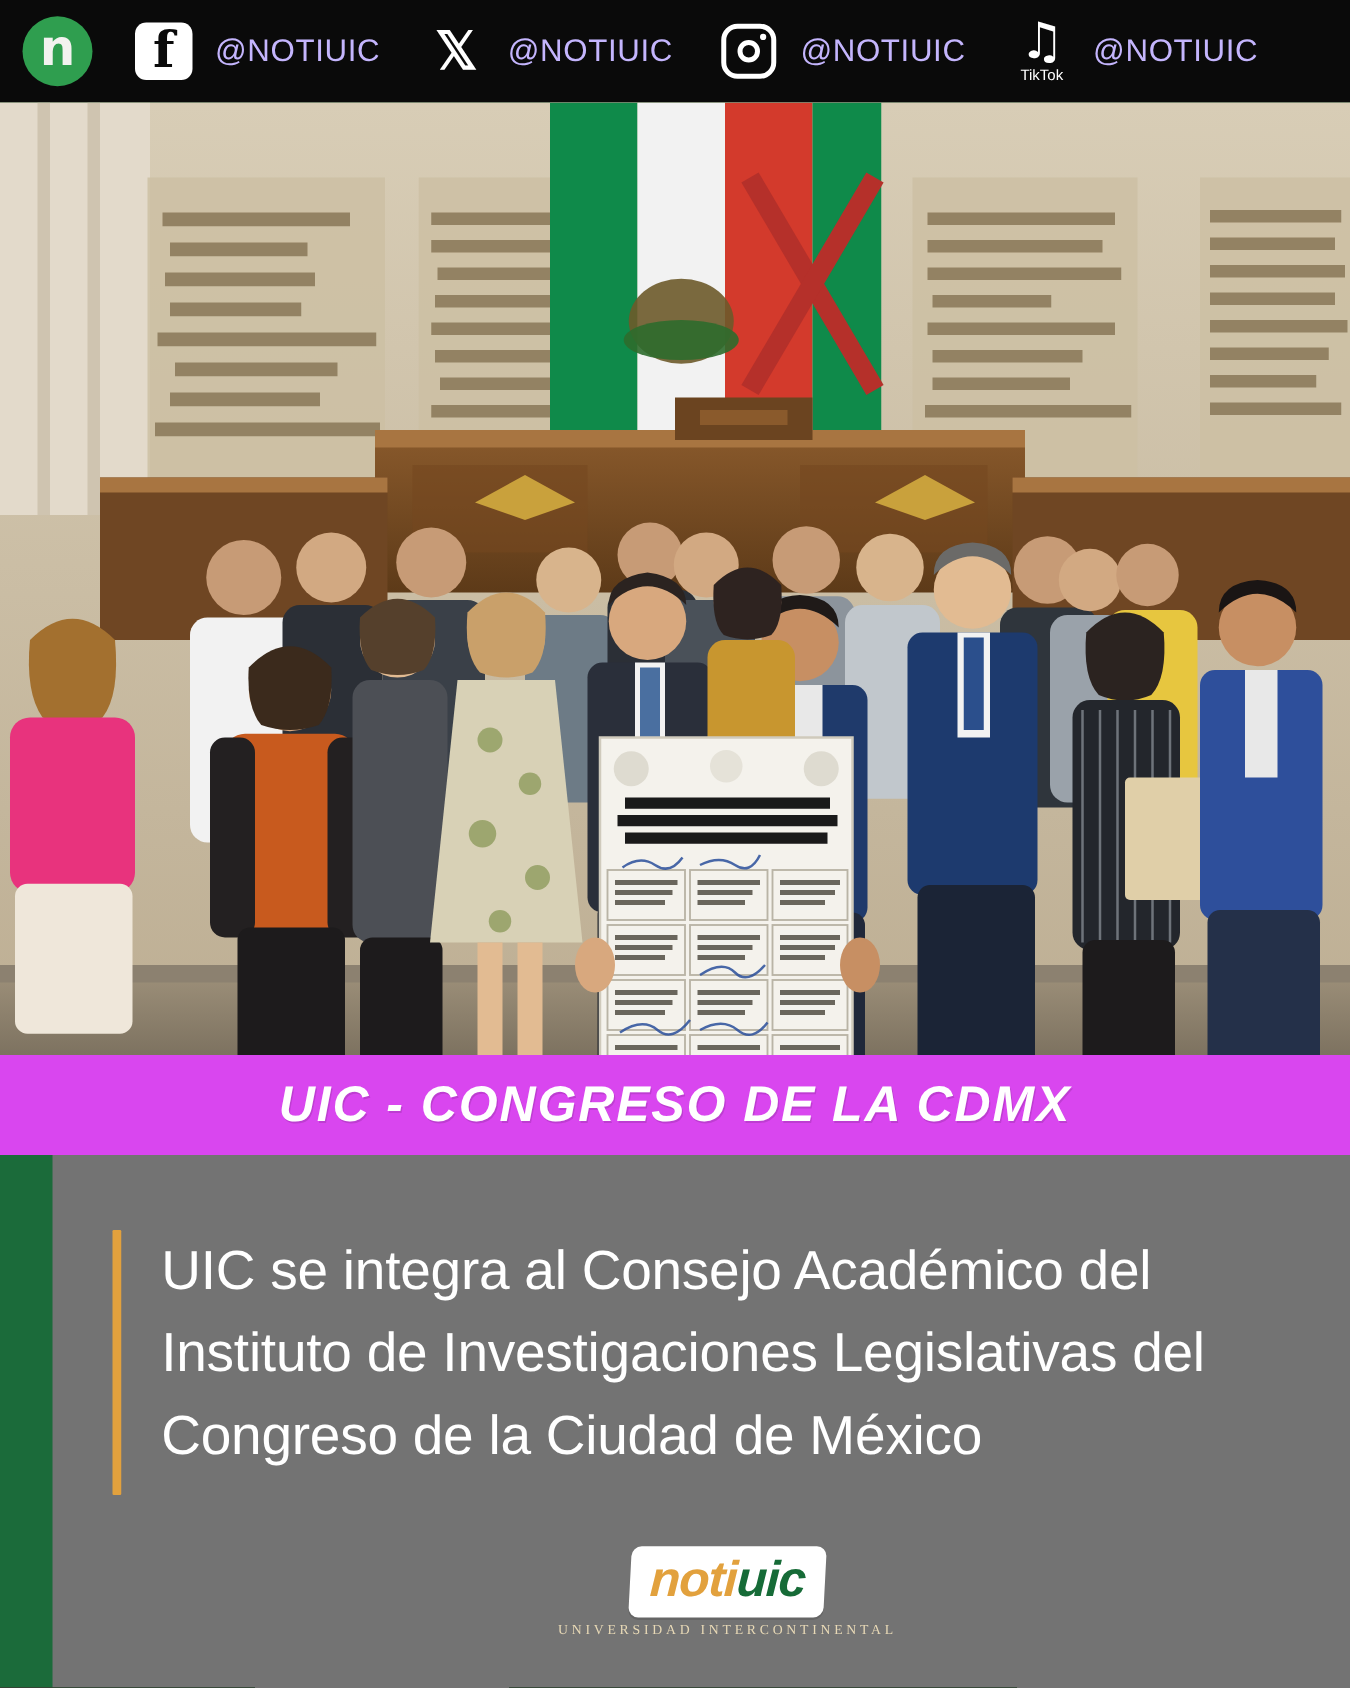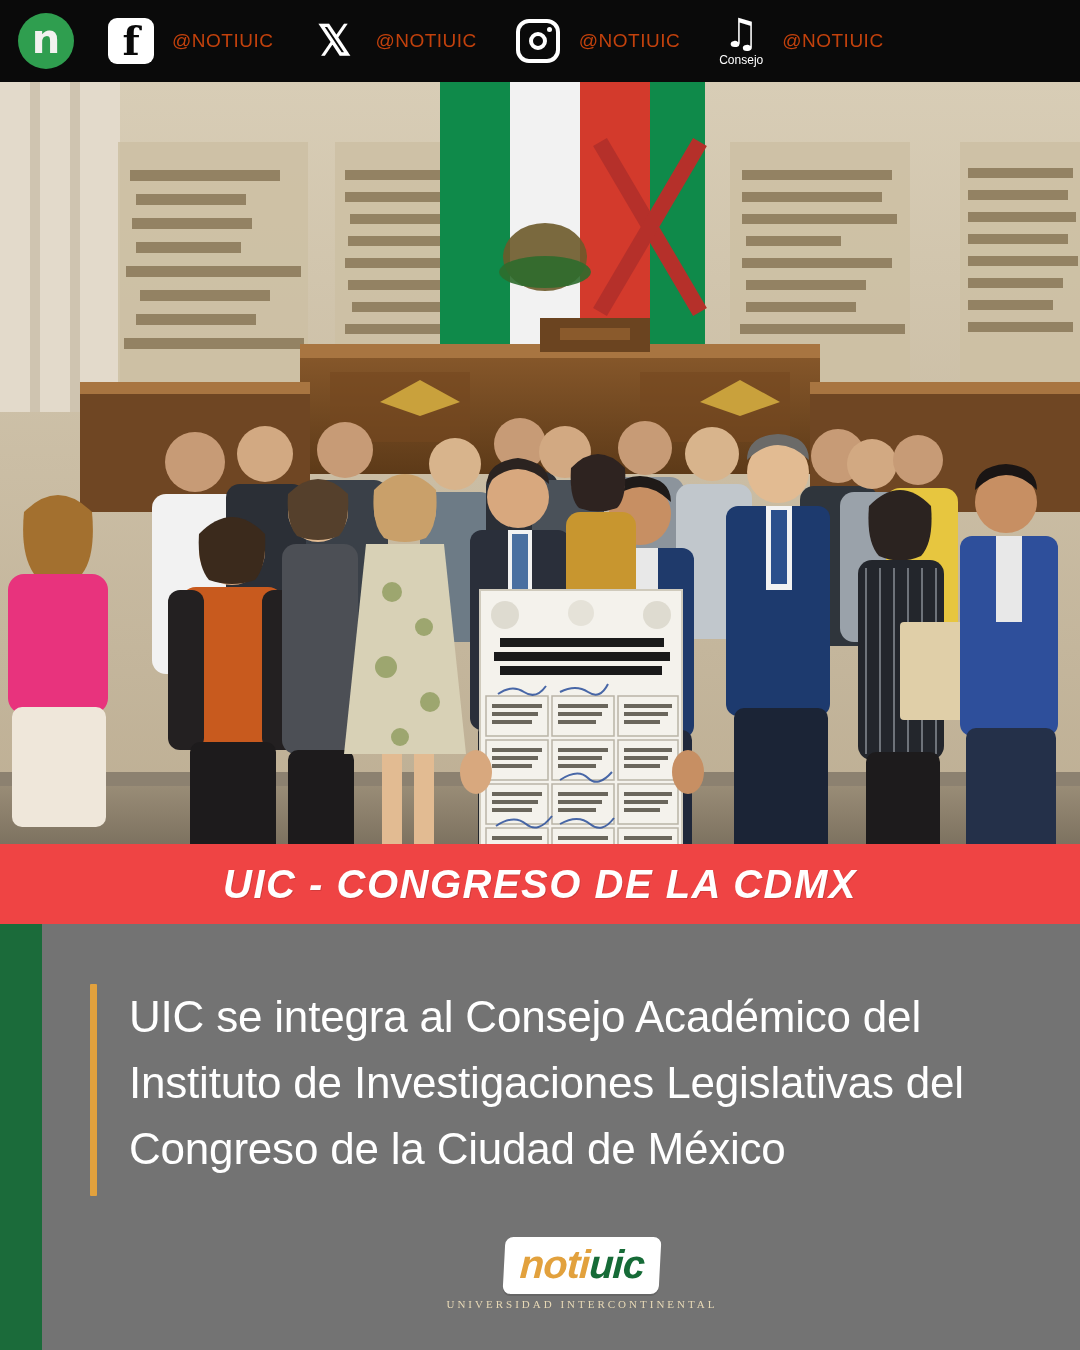--- a/index.html
+++ b/index.html
@@ -48,22 +48,22 @@
     font-family: "DejaVu Sans", sans-serif;
     transform: translateY(-2px);
   }
   .social-item {
     display: flex;
     align-items: center;
     flex: 0 0 auto;
     margin-right: 34px;
   }
   .social-item .handle {
-    color: #c2410c;
-    font-size: 19px;
+    color: #c4b5fd;
+    font-size: 25px;
     letter-spacing: 0.5px;
     margin-left: 14px;
     font-family: "Liberation Sans", sans-serif;
   }
   .icon-box {
     width: 54px;
     height: 54px;
     display: flex;
     align-items: center;
     justify-content: center;
@@ -151,21 +151,21 @@
     overflow: hidden;
     background: #c9bda8;
   }
   .photo svg { display: block; width: 100%; height: 100%; }
 
   
   .title-band {
     position: relative;
     width: 100%;
     height: 80px;
-    background: #ef4444;
+    background: #d946ef;
     display: flex;
     align-items: center;
     justify-content: center;
   }
   .title-band .t {
     color: #ffffff;
     font-size: 40px;
     font-weight: bold;
     font-style: italic;
     letter-spacing: 1.5px;
@@ -267,21 +267,21 @@
     <div class="social-item">
       <div class="icon-box">
         <div class="ig-icon"></div>
       </div>
       <div class="handle">@NOTIUIC</div>
     </div>
 
     <div class="social-item">
       <div class="icon-box tt-wrap">
         <div class="tt-icon">♫</div>
-        <div class="tt-label">Consejo</div>
+        <div class="tt-label">TikTok</div>
       </div>
       <div class="handle">@NOTIUIC</div>
     </div>
   </div>
 
   <div class="photo">
     <svg viewBox="0 0 1080 762" preserveAspectRatio="xMidYMid slice">
       <defs>
         <linearGradient id="wallG" x1="0" y1="0" x2="0" y2="1">
           <stop offset="0%" stop-color="#d8cdb6"></stop>

